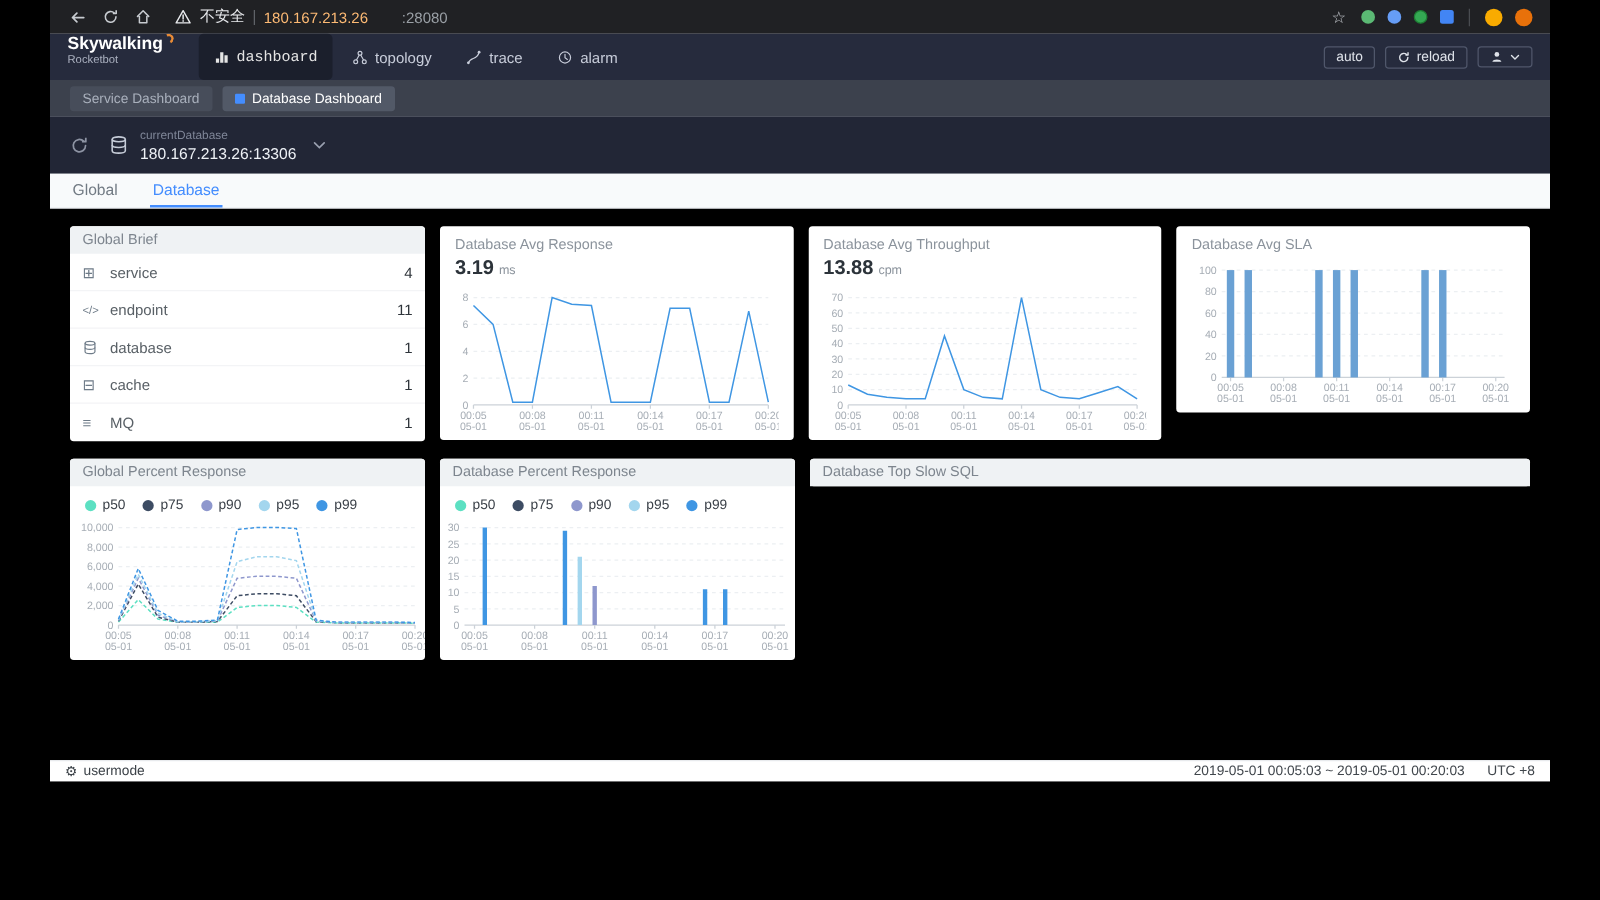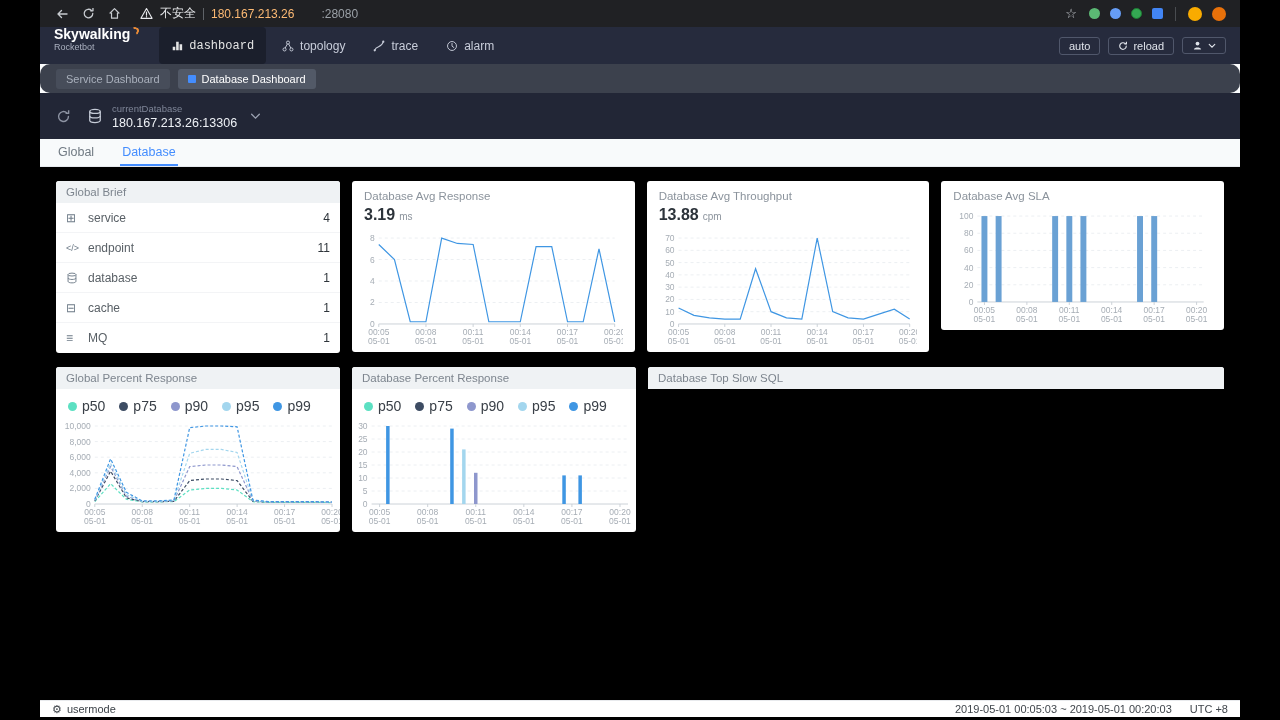--- a/index.html
+++ b/index.html
@@ -1,17 +1,17 @@
 <!DOCTYPE html>
 <html><head>
 <meta charset="utf-8">
 <style>
   * { box-sizing: border-box; margin: 0; padding: 0; }
   html,body { width:1280px; height:720px; overflow:hidden; background:#000; font-family:"Liberation Sans", sans-serif; }
-  .window { position:absolute; left:40px; top:0; width:1200px; height:717px; background:#fbfcfd; display:flex; flex-direction:column; }
+  .window { position:absolute; left:40px; top:0; width:1200px; height:625px; background:#fbfcfd; display:flex; flex-direction:column; }
 
   
   .browser-bar { height:27px; background:#202124; display:flex; align-items:center; padding:0 10px; gap:2px; flex:none; color:#c7cbd0; }
   .b-icon { width:24px; height:22px; display:flex; align-items:center; justify-content:center; color:#c7cbd0; font-size:13px; border-radius:3px; }
   .b-icon svg { display:block; }
   .addr { display:flex; align-items:center; gap:7px; margin-left:12px; flex:1; font-size:12px; }
   .warn-text { color:#e8eaed; }
   .addr-sep { width:1px; height:12px; background:#5f6368; }
   .url-host { color:#fdba74; }
   .url-port { color:#9aa0a6;margin-left:20px; }
@@ -32,21 +32,21 @@
   .swoosh { width:8px; height:8px; border:2px solid #e98b36; border-left-color:transparent; border-bottom-color:transparent; border-radius:50%; transform:rotate(18deg); margin-left:1px; }
   .logo-sub { color:#aab0bf; font-size:9px; margin-top:2px; }
   .nav-items { display:flex; gap:4px; margin-left:20px; }
   .nav-item { display:flex; align-items:center; gap:6px; color:#c8cdda; font-size:12px; padding:5px 12px; border-radius:4px; cursor:pointer; }
   .nav-item.active { background:#1b1f2c; color:#e5e5e5;font-family:Liberation Mono, monospace; }
   .nav-ico { display:flex; }
   .nav-right { margin-left:auto; display:flex; align-items:center; gap:8px; }
   .pill { border:1px solid #50576b; color:#dfe3ea; font-size:11px; padding:2px 9px; border-radius:3px; display:flex; gap:5px; align-items:center; cursor:pointer; }
 
   
-  .crumbs { height:29px; background:#3c414d; display:flex; align-items:center; padding:0 16px; gap:8px; flex:none;border-radius:10px; }
+  .crumbs { height:29px; background:#3c414d; display:flex; align-items:center; padding:0 16px; gap:8px; flex:none; }
   .crumb { background:#474d5a; color:#a9b0bc; font-size:11px; padding:4px 10px; border-radius:3px; display:flex; align-items:center; gap:6px; cursor:pointer; }
   .crumb.active { background:#525967; color:#fff; }
   .crumb-ico { width:8px; height:8px; background:#448dfe; border-radius:1px; }
 
   
   .toolbar { height:46px; background:#222636; display:flex; align-items:center; padding:0 16px; gap:16px; flex:none; }
   .tb-refresh { color:#8d93a3; display:flex; cursor:pointer; }
   .db-select { display:flex; align-items:center; gap:9px; cursor:pointer; }
   .db-ico { display:flex; color:#c6ccd8; }
   .db-label { font-size:9.5px; color:#7f8698; }
@@ -73,21 +73,21 @@
   .metric-card { padding:9px 12px 6px; }
   .metric-title { font-size:11.5px; color:#8b939c; }
   .metric-value-row { margin-top:4px; }
   .metric-value { font-size:16px; color:#2c333a; font-weight:600; }
   .metric-unit { font-size:10px; color:#8b939c; margin-left:4px; }
   .chart { width:100%; height:114px; margin-top:8px; display:block; }
   .chart2 { width:100%; height:106px; display:block; margin:4px 0 6px; }
   .tick { font-size:8.5px; fill:#a6adb5; font-family:"Liberation Sans", sans-serif; }
 
   .legend { display:flex; gap:14px; padding:9px 12px 2px; align-items:center; }
-  .legend-item { display:flex; gap:5px; align-items:center; font-size:14px; color:#3a4048; }
+  .legend-item { display:flex; gap:5px; align-items:center; font-size:11px; color:#3a4048; }
   .legend-dot { width:9px; height:9px; border-radius:50%; background:#ccc; }
 
   
   .footer { height:17px; background:#fff; border-top:1px solid #e8eaed; display:flex; align-items:center; padding:0 12px; font-size:11px; color:#3c4248; flex:none; gap:5px; }
   .f-right { margin-left:auto; display:flex; gap:18px; color:#40464c; }
 </style>
 </head>
 <body>
 
 <div class="window">

